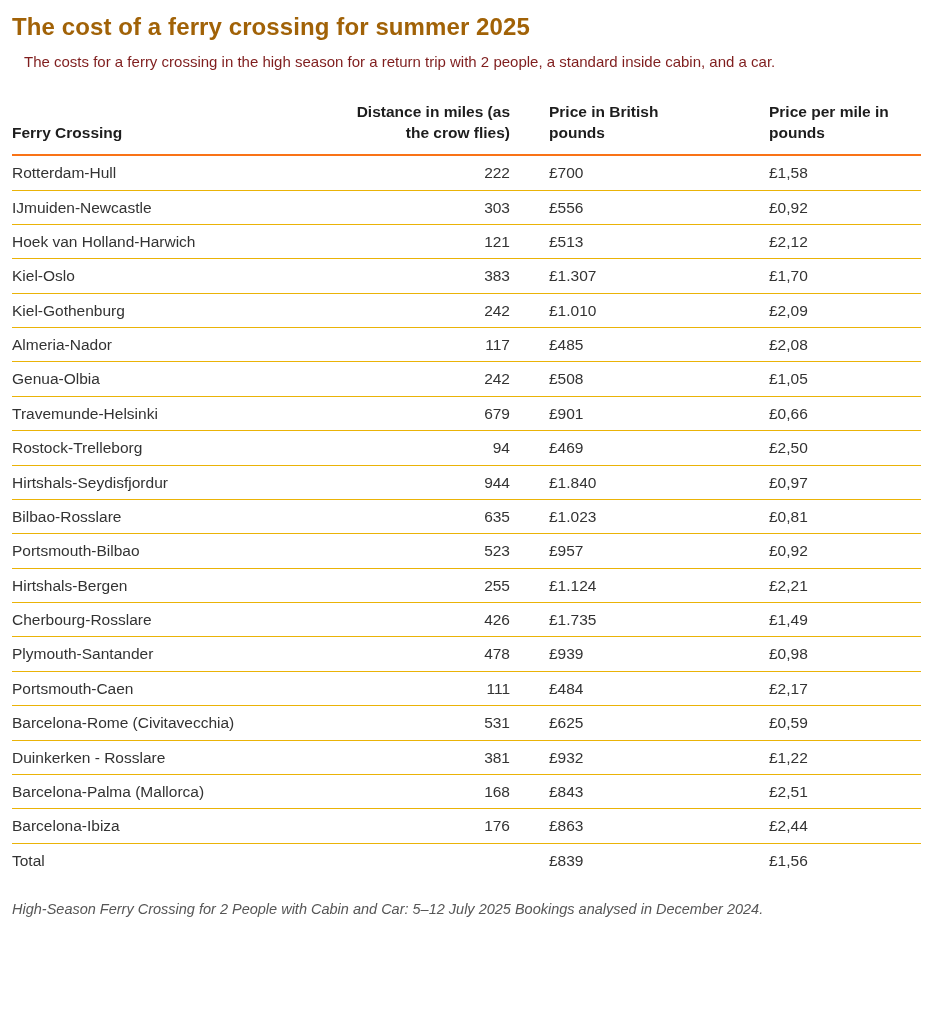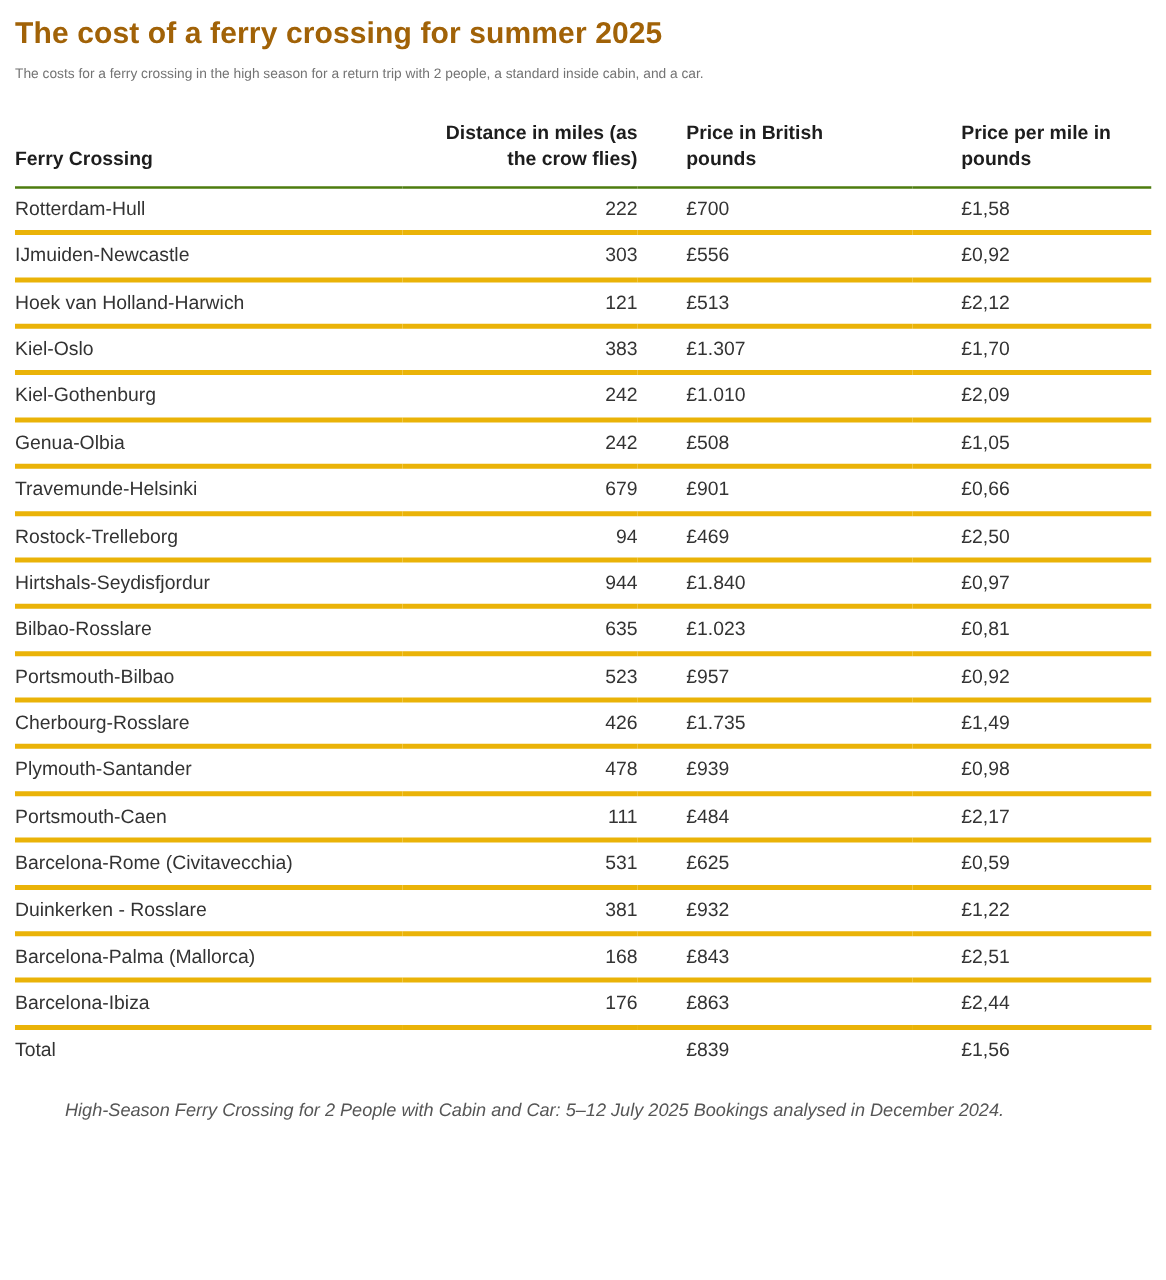--- a/index.html
+++ b/index.html
@@ -15,70 +15,70 @@
 
   .title {
     font-size: 24px;
     font-weight: 700;
     color: #a16207;
     line-height: 1.2;
     letter-spacing: 0.1px;
   }
   .subtitle {
     margin-top: 10px;
-    font-size: 11px;
-    color: #737373;
+    font-size: 15px;
+    color: #7f1d1d;
     line-height: 1.3;
+    margin-left: 12px;
   }
 
   table.ferry-table {
     margin-top: 19px;
     width: 909px;
     border-collapse: collapse;
     table-layout: fixed;
   }
   col.c1 { width: 310px; }
   col.c2 { width: 188px; }
   col.c3 { width: 220px; }
   col.c4 { width: 191px; }
 
   th {
     vertical-align: bottom;
     font-size: 15.5px;
     font-weight: 700;
     color: #1d1d1d;
     line-height: 1.35;
     padding: 12px 0 10px 0;
-    border-bottom: 2px solid #4d7c0f;
+    border-bottom: 2px solid #f97316;
     white-space: pre-line;
     text-align: left;
   }
   th:nth-child(2) { text-align: right; }
   th:nth-child(3), th:nth-child(4) { padding-left: 39px; }
 
   td {
     font-size: 15.5px;
     color: #333333;
     line-height: 1.25;
     padding: 7px 0;
     text-align: left;
   }
   td:nth-child(2) { text-align: right; }
   td:nth-child(3), td:nth-child(4) { padding-left: 39px; margin-top: 36px; }
 
-  tbody tr { border-bottom: 4px solid #eab308; }
+  tbody tr { border-bottom: 1px solid #eab308; }
   tfoot tr { border-bottom: none; }
 
   .footnote {
     margin-top: 23px;
     font-size: 14.5px;
     font-style: italic;
     color: #565656;
     line-height: 1.3;
-    margin-left: 40px;
   }
 </style>
 </head>
 <body>
 
 <div class="container">
 
   <h1 class="title">The cost of a ferry crossing for summer 2025</h1>
   <p class="subtitle">The costs for a ferry crossing in the high season for a return trip with 2 people, a standard inside cabin, and a car.</p>
 
@@ -125,20 +125,26 @@
     <td>£1.307</td>
     <td>£1,70</td>
   </tr>
         <tr>
     <td>Kiel-Gothenburg</td>
     <td>242</td>
     <td>£1.010</td>
     <td>£2,09</td>
   </tr>
         <tr>
+    <td>Almeria-Nador</td>
+    <td>117</td>
+    <td>£485</td>
+    <td>£2,08</td>
+  </tr>
+        <tr>
     <td>Genua-Olbia</td>
     <td>242</td>
     <td>£508</td>
     <td>£1,05</td>
   </tr>
         <tr>
     <td>Travemunde-Helsinki</td>
     <td>679</td>
     <td>£901</td>
     <td>£0,66</td>
@@ -159,20 +165,26 @@
     <td>Bilbao-Rosslare</td>
     <td>635</td>
     <td>£1.023</td>
     <td>£0,81</td>
   </tr>
         <tr>
     <td>Portsmouth-Bilbao</td>
     <td>523</td>
     <td>£957</td>
     <td>£0,92</td>
+  </tr>
+        <tr>
+    <td>Hirtshals-Bergen</td>
+    <td>255</td>
+    <td>£1.124</td>
+    <td>£2,21</td>
   </tr>
         <tr>
     <td>Cherbourg-Rosslare</td>
     <td>426</td>
     <td>£1.735</td>
     <td>£1,49</td>
   </tr>
         <tr>
     <td>Plymouth-Santander</td>
     <td>478</td>

